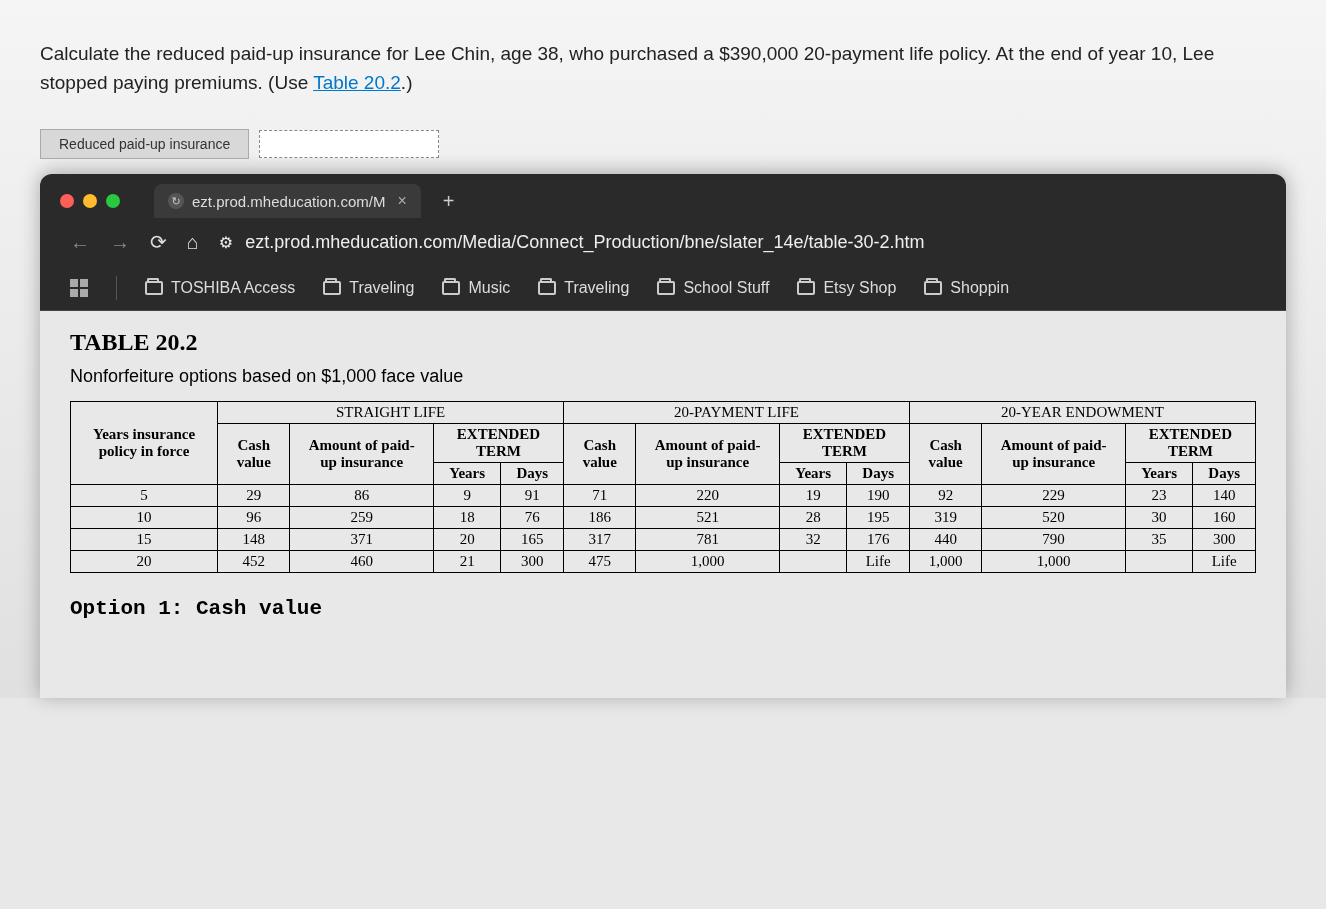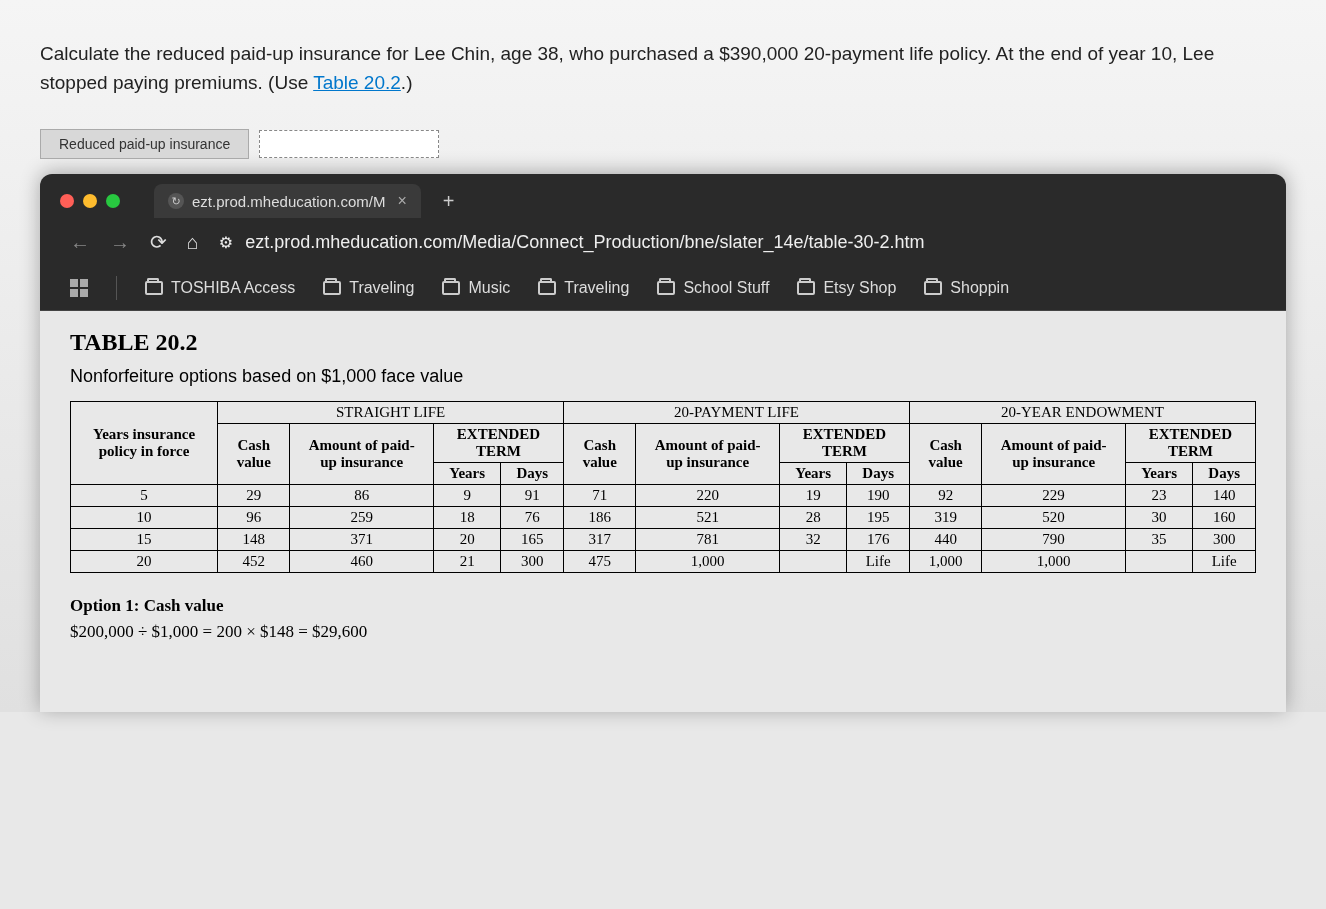--- a/index.html
+++ b/index.html
@@ -44,21 +44,21 @@
 .content { background: #e8e8e8; padding: 18px 30px; }
 .table-title { font-family: 'Times New Roman', serif; font-size: 24px; font-weight: bold; margin-bottom: 10px; }
 .table-sub { font-family: Liberation Sans, sans-serif; font-size: 18px; margin-bottom: 14px; }
 
 table { border-collapse: collapse; font-family: 'Times New Roman', serif; font-size: 15px; }
 th, td { border: 1px solid #000; padding: 2px 10px; text-align: center; background: #e8e8e8; }
 th { font-weight: bold; }
 .group-head { font-weight: normal; }
 td.num { text-align: center; }
 
-.options { margin-top: 20px; font-family: Liberation Serif, serif; font-size: 17px; line-height: 1.5; }
+.options { margin-top: 20px; font-family: Liberation Mono, monospace; font-size: 21px; line-height: 1.5; }
 .options p { margin-bottom: 12px; }
 .options strong { font-weight: bold; }
 </style>
 </head>
 <body>
 
 <div class="page-bg">
   <div class="question">
     <span>Calculate the reduced paid-up insurance for Lee Chin, age 38, who purchased a $390,000 20-payment life policy. At the end of year 10, Lee stopped paying premiums. (Use </span><a href="#">Table 20.2</a><span>.)</span>
   </div>
@@ -222,18 +222,18 @@
               <td class="num">Life</td>
               <td class="num">1,000</td>
               <td class="num">1,000</td>
               <td class="num"></td>
               <td class="num">Life</td>
             </tr>
           </tbody>
       </table>
 
       <div class="options">
-        <p><strong>Option 1: Cash value</strong><br><span>$200,000 ÷ $1,000 = 200 × $148 = $29,600</span></p>
+        <p><strong>Option 1: Cash value</strong><br></p>
         <p><br></p>
       </div>
     </div>
   </div>
 </div>
 
 </body></html>

